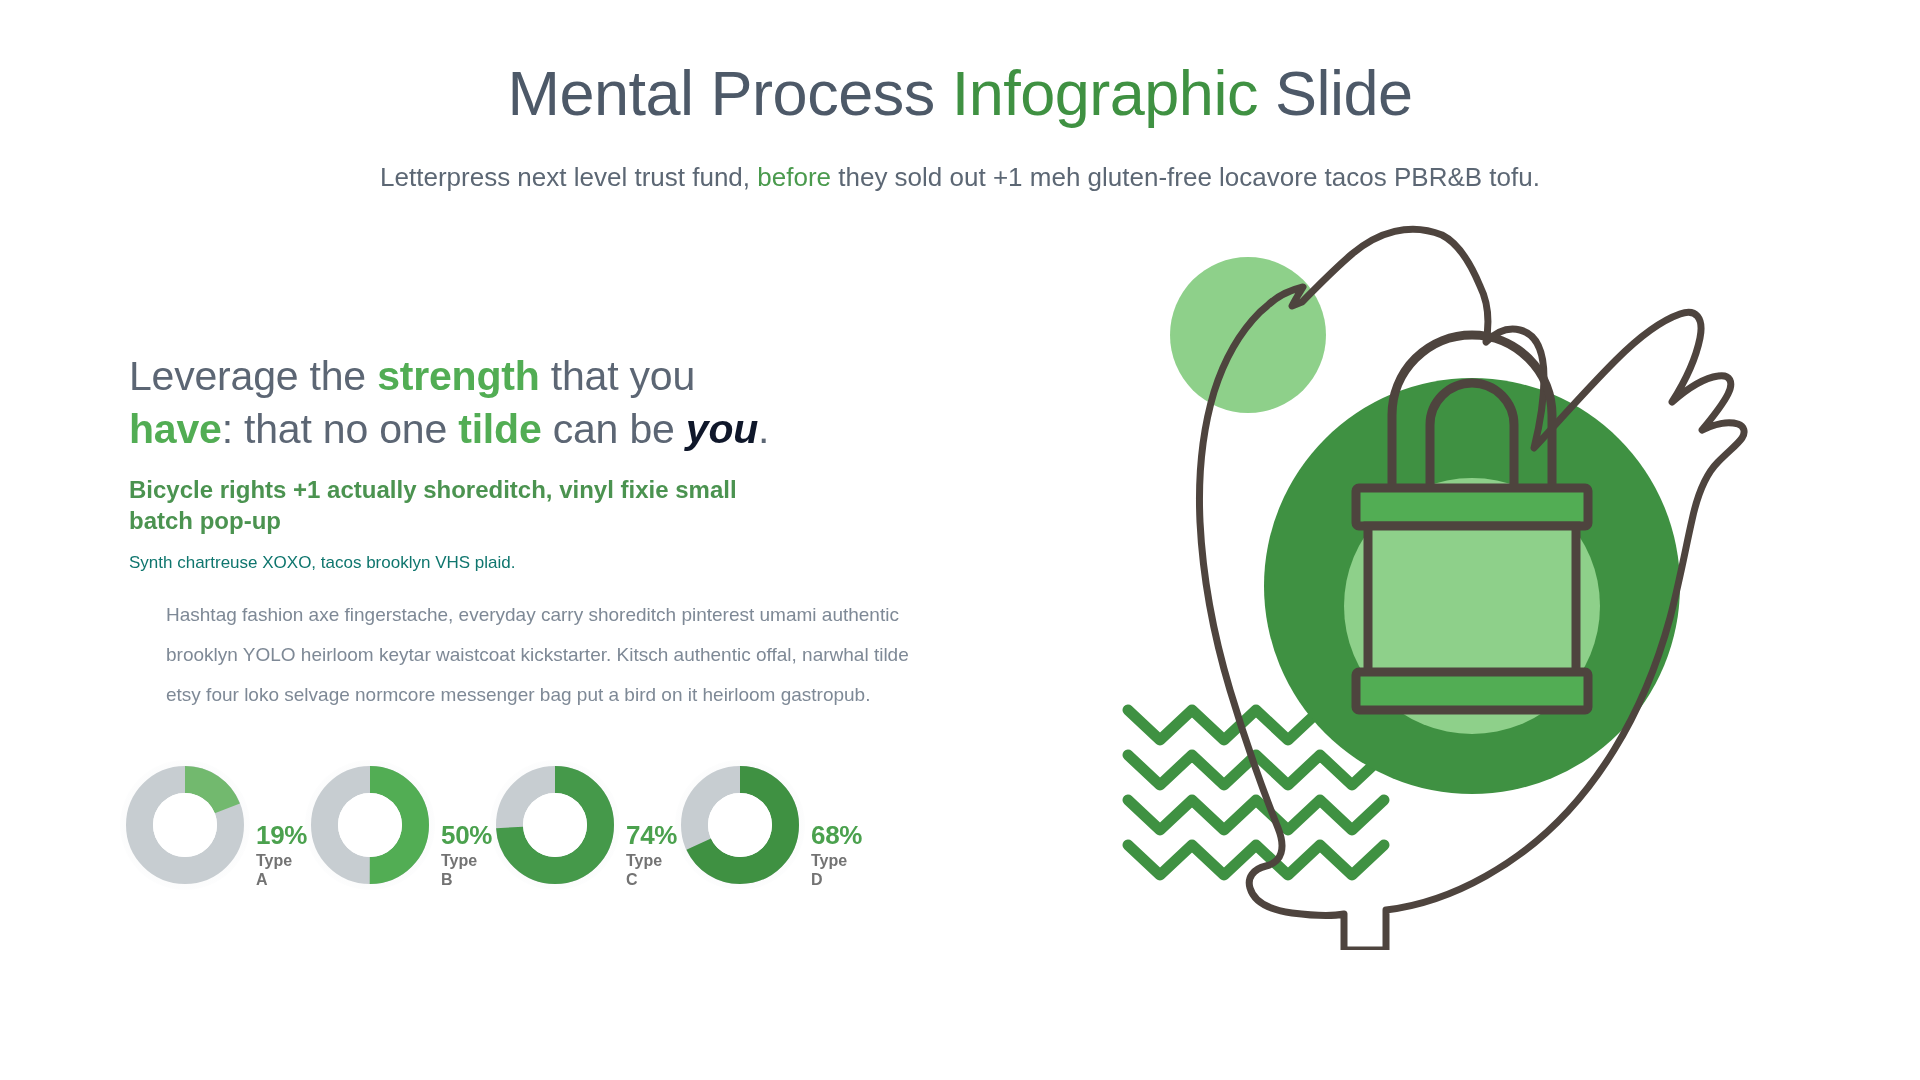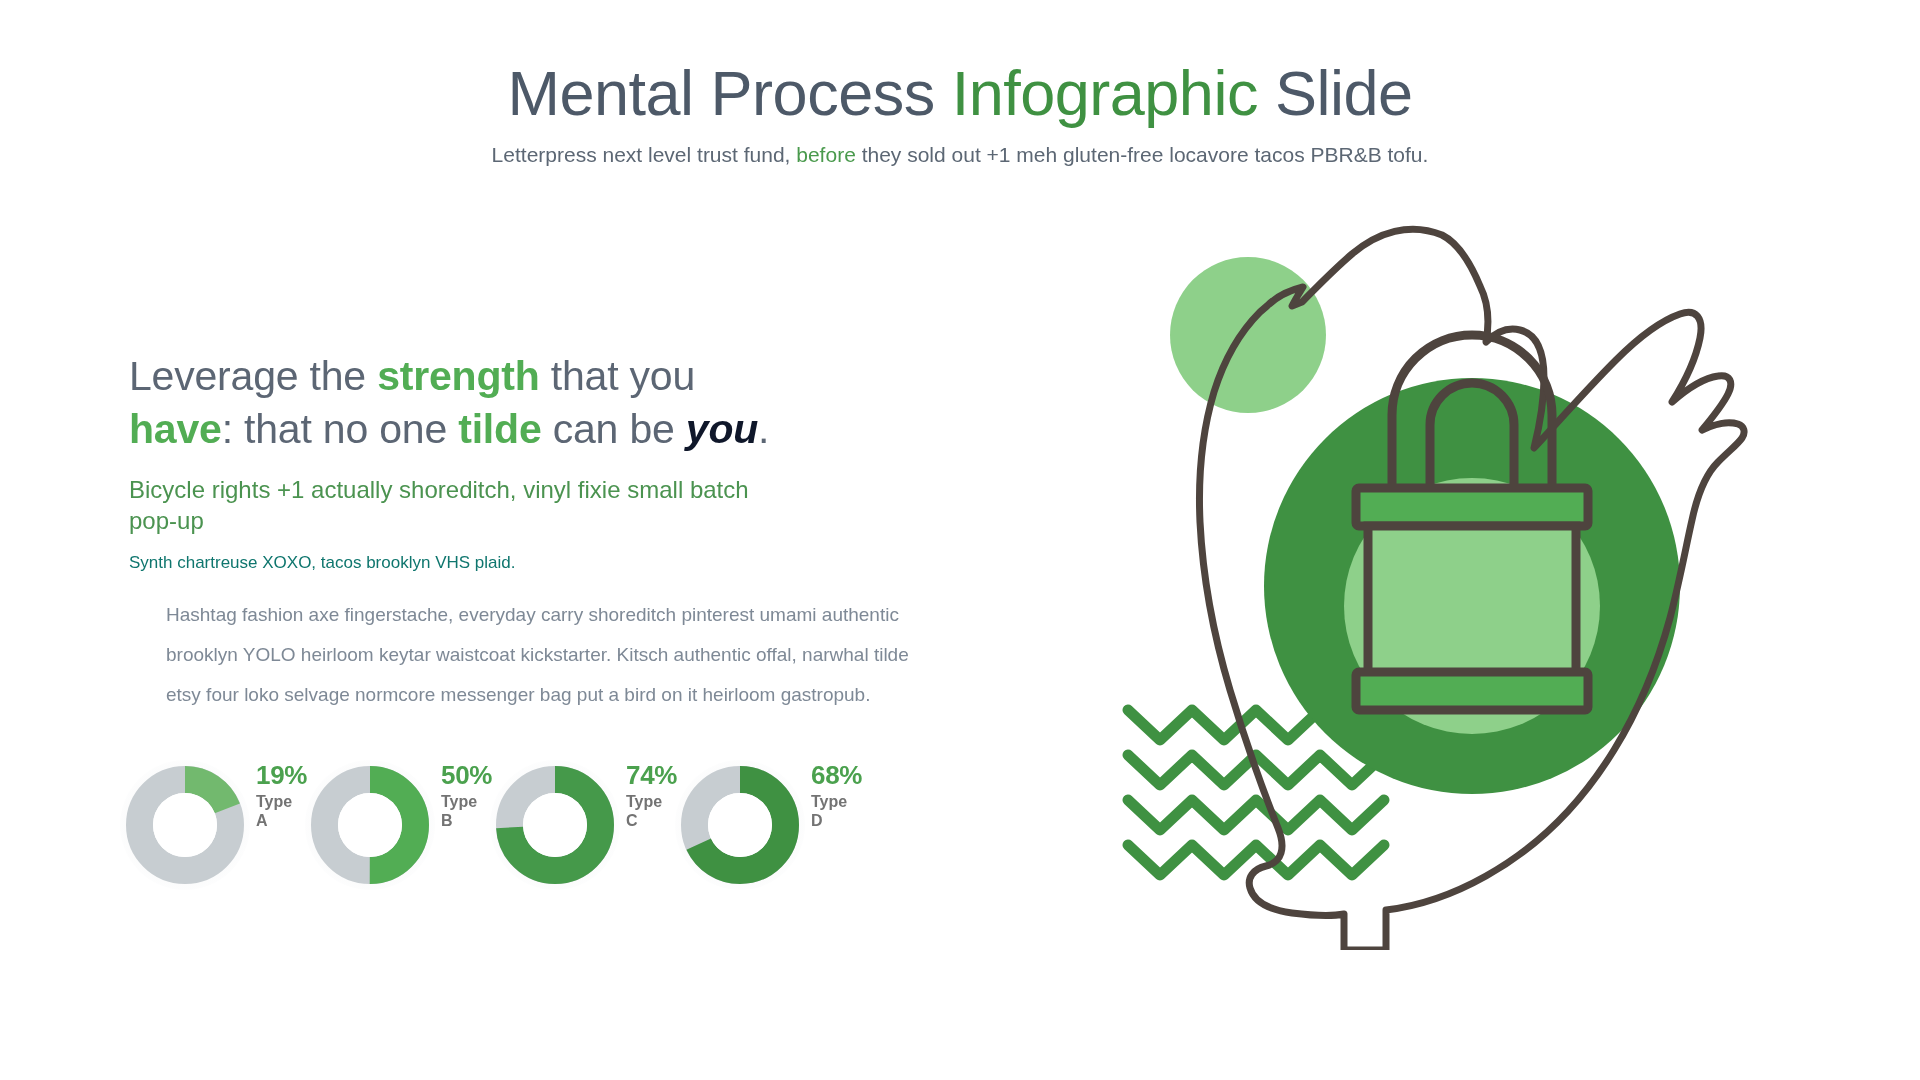--- a/index.html
+++ b/index.html
@@ -33,22 +33,22 @@
     font-weight: 400;
     letter-spacing: -0.5px;
     line-height: 1.12;
     color: #4a5568;
     white-space: nowrap;
   }
   .slide-title .t-dark  { color: #4d5968; }
   .slide-title .t-green { color: #3f9142; }
 
   .slide-subtitle {
-    margin-top: 12px;
-    font-size: 21px;
+    margin-top: 32px;
+    font-size: 26px;
     font-weight: 400;
     color: #5c6774;
     line-height: 1.3;
     white-space: nowrap;
   }
   .slide-subtitle .s-green { color: #4a9a4d; }
 
   
   .left-col {
     position: absolute;
@@ -63,21 +63,21 @@
     line-height: 1.30;
     color: #5c6674;
     letter-spacing: -0.2px;
   }
   .headline .h-green-b  { color: #52ad54; font-weight: 700; }
   .headline .h-green-bi { color: #0f172a; font-weight: 700; font-style: italic; }
 
   .green-lead {
     margin-top: 17px;
     font-size: 24px;
-    font-weight: 400;
+    font-weight: 700;
     line-height: 1.32;
     color: #4b9350;
     max-width: 660px;
   }
 
   .small-note {
     margin-top: 14px;
     font-size: 17px;
     color: #0f766e;
     line-height: 1.4;
@@ -96,21 +96,21 @@
   .donut-row {
     position: absolute;
     left: 120px;
     top: 760px;
     display: flex;
     align-items: center;
   }
 
   .donut-item {
     display: flex;
-    align-items: flex-start;
+    align-items: flex-end;
     width: 185px;
   }
 
   .donut-wrap {
     position: relative;
     width: 130px;
     height: 130px;
     display: flex;
     align-items: center;
     justify-content: center;

